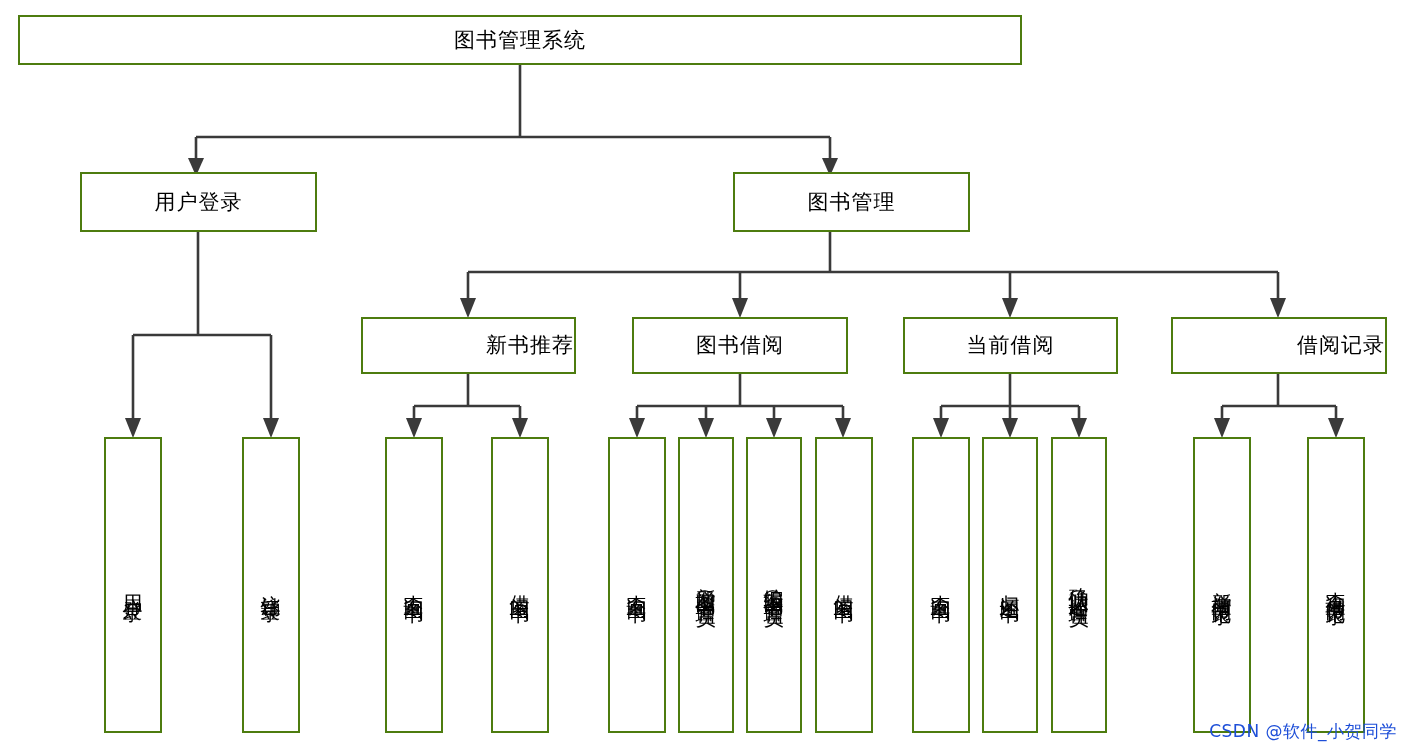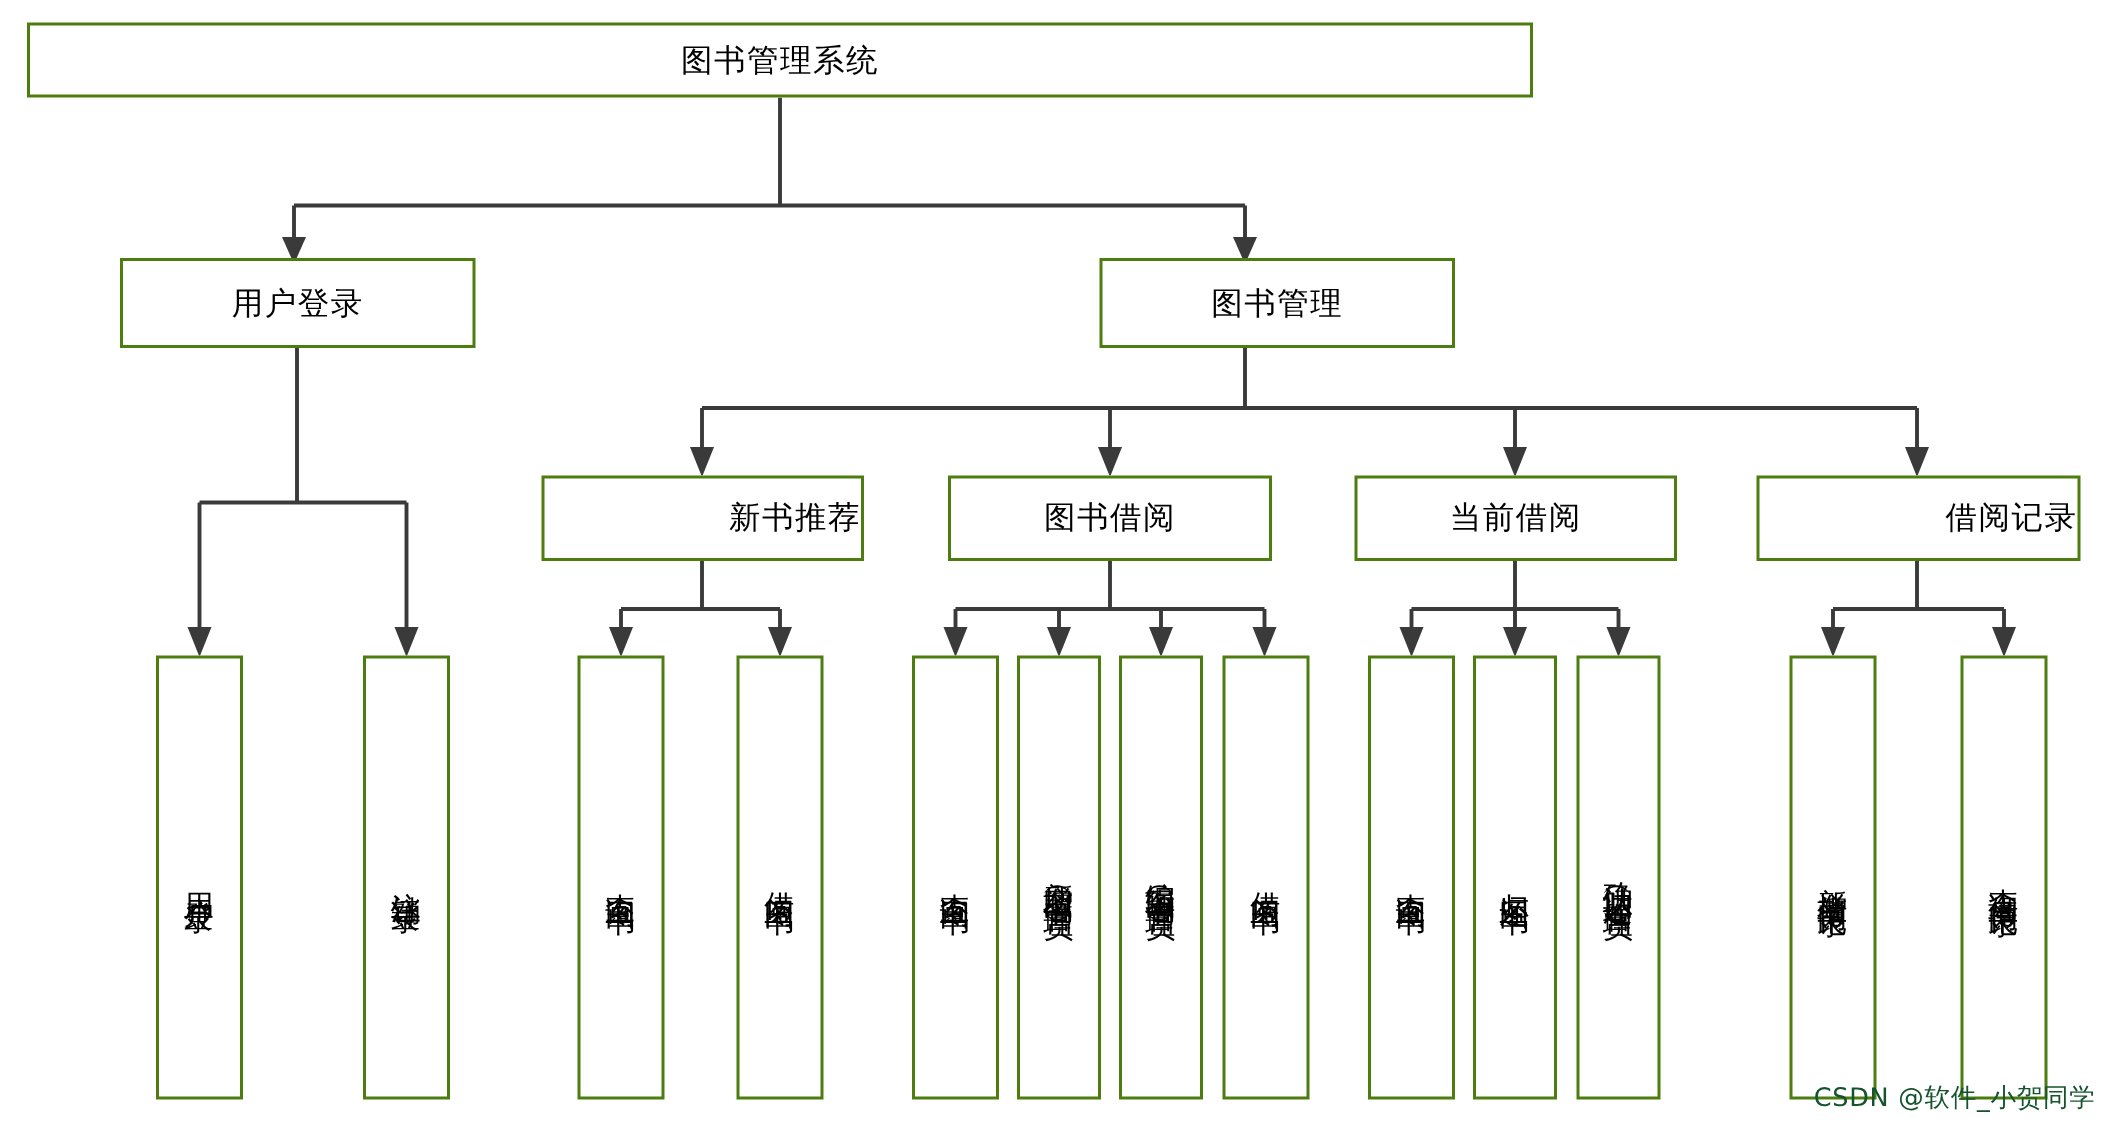--- a/index.html
+++ b/index.html
@@ -43,21 +43,21 @@
   .node.v .vtext{
     writing-mode:vertical-rl;
     text-orientation:upright;
     white-space:nowrap;
   }
   .watermark{
     position:absolute;
     right:8px;
     bottom:4px;
     font-size:17px;
-    color:#14532d;
+    color:#1d4ed8;
     letter-spacing:0.5px;
     z-index:5;
     white-space:nowrap;
     font-family:"DejaVu Sans","Liberation Sans",sans-serif;
   }
   svg.edges{
     position:absolute;left:0;top:0;width:1405px;height:747px;
     z-index:1;
     pointer-events:none;
   }

